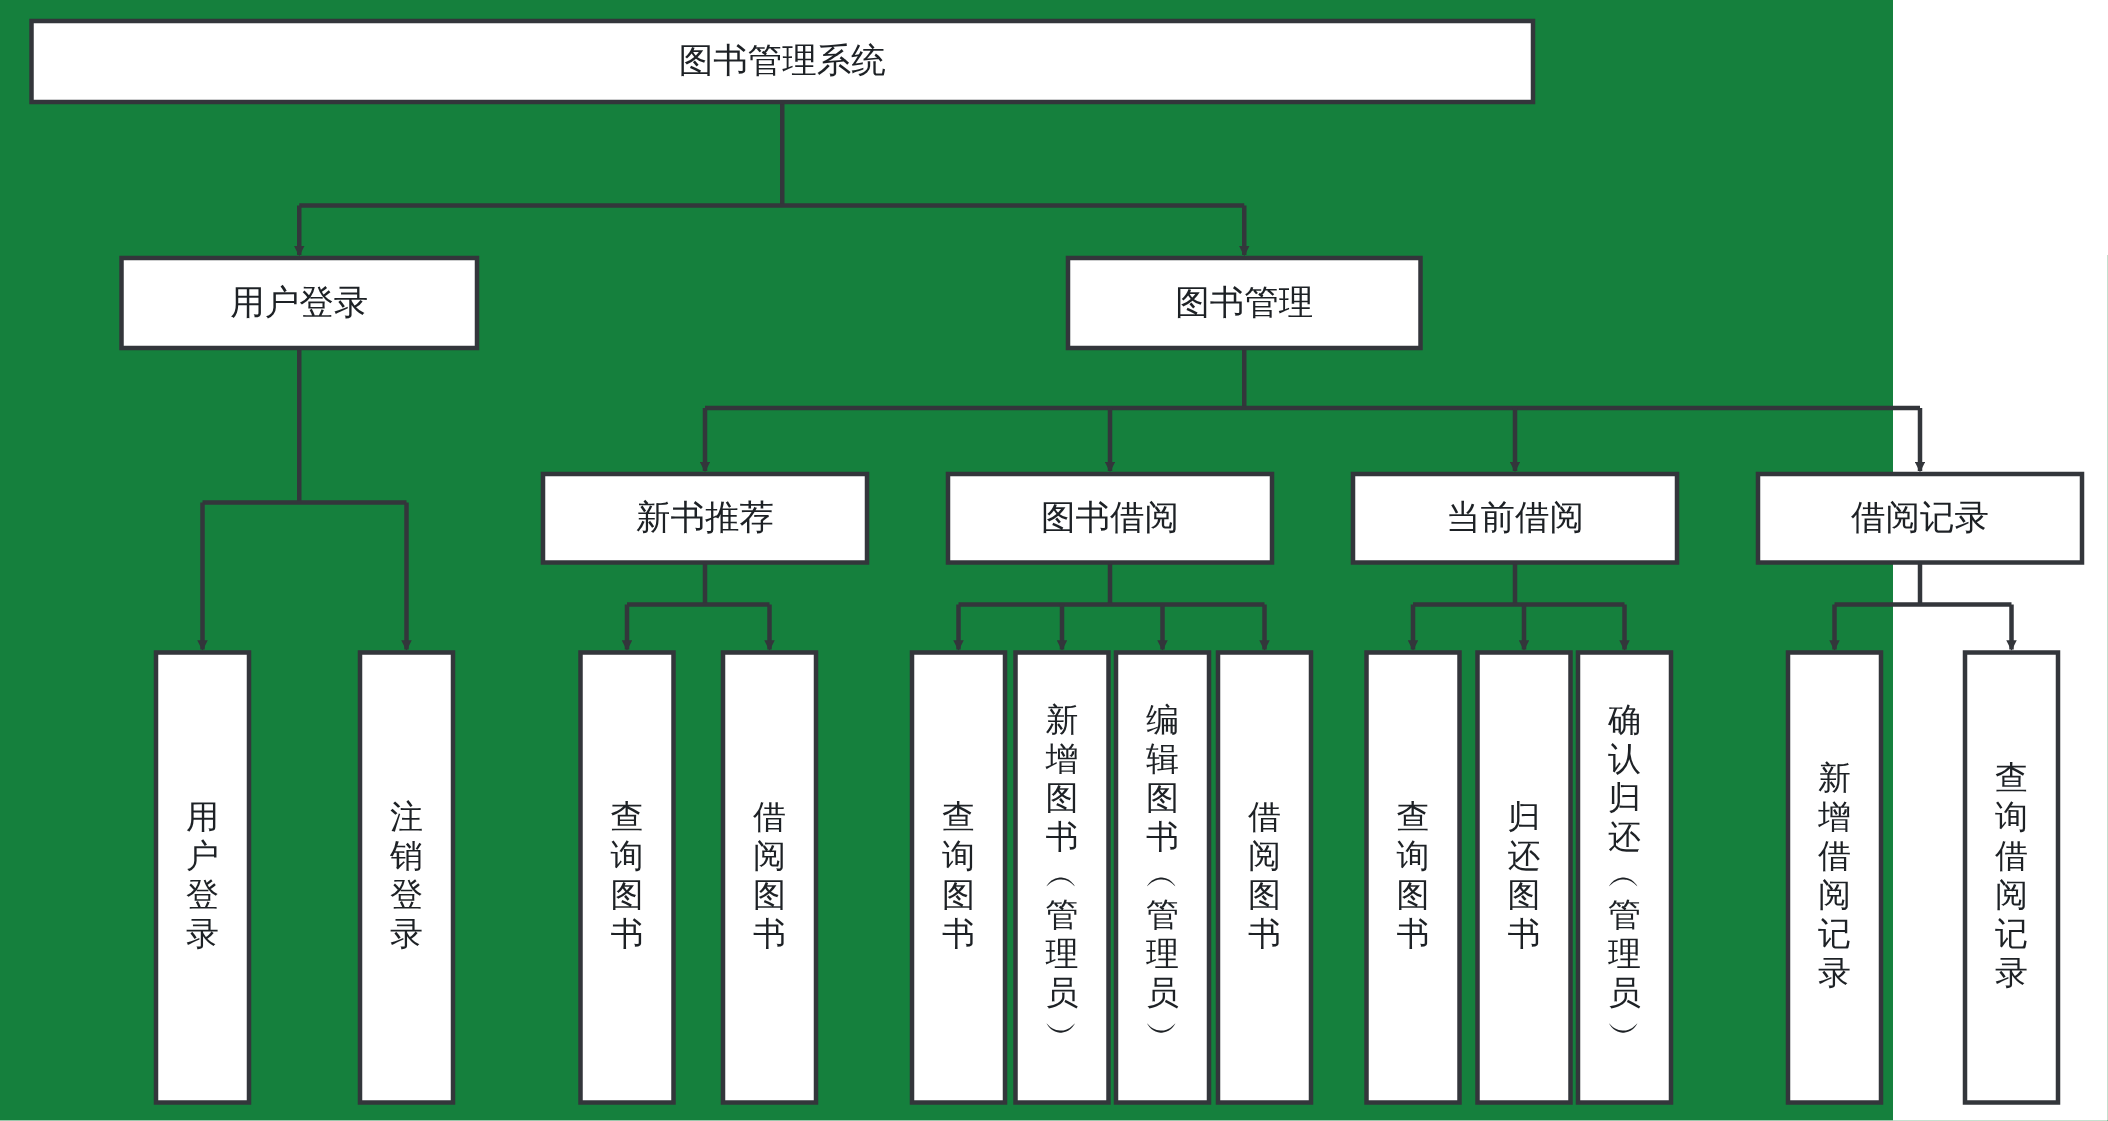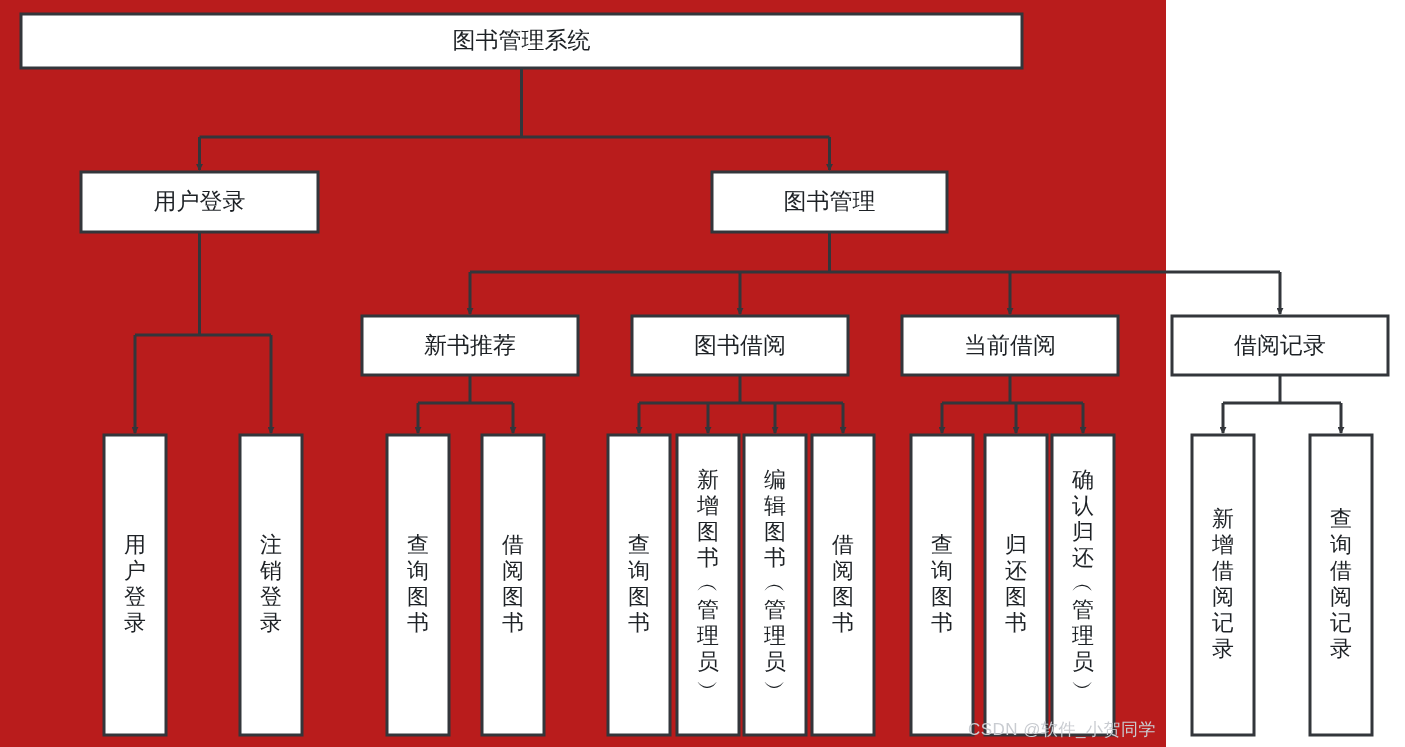--- a/index.html
+++ b/index.html
@@ -1,20 +1,20 @@
 <!DOCTYPE html>
 <html><head>
 <meta charset="utf-8">
 <style>
   html,body{margin:0;padding:0;background:#ffffff;}
   body{
     font-family:"Liberation Sans","DejaVu Sans",sans-serif;
     width:1405px;height:747px;overflow:hidden;
   }
-  #diagram-root{position:relative;width:1166px;height:747px;background:#b91c1c;}
+  #diagram-root{position:relative;width:1262px;height:747px;background:#15803d;}
   svg#tree{position:absolute;inset:0;width:1405px;height:747px;display:block;}
   .node-rect{fill:#ffffff;stroke:#33363b;stroke-width:3;}
   .node-label{
     font-family:"Liberation Sans","DejaVu Sans",sans-serif;
     fill:#1d2125;font-size:23px;
     dominant-baseline:middle;text-anchor:middle;
   }
   .node-label-vertical{
     font-family:"Liberation Sans","DejaVu Sans",sans-serif;
     fill:#1d2125;font-size:22px;
@@ -150,14 +150,13 @@
         <g>
           <rect x="1192" y="435" width="62" height="300" class="node-rect"></rect>
           <text x="1223" class="node-label-vertical" y="520"><tspan x="1223" dy="0">新</tspan><tspan x="1223" dy="26">增</tspan><tspan x="1223" dy="26">借</tspan><tspan x="1223" dy="26">阅</tspan><tspan x="1223" dy="26">记</tspan><tspan x="1223" dy="26">录</tspan></text>
         </g>
         <g>
           <rect x="1310" y="435" width="62" height="300" class="node-rect"></rect>
           <text x="1341" class="node-label-vertical" y="520"><tspan x="1341" dy="0">查</tspan><tspan x="1341" dy="26">询</tspan><tspan x="1341" dy="26">借</tspan><tspan x="1341" dy="26">阅</tspan><tspan x="1341" dy="26">记</tspan><tspan x="1341" dy="26">录</tspan></text>
         </g>
       </g>
   </svg>
-  <div class="watermark">CSDN @软件_小贺同学</div>
 </div>
 
 </body></html>

